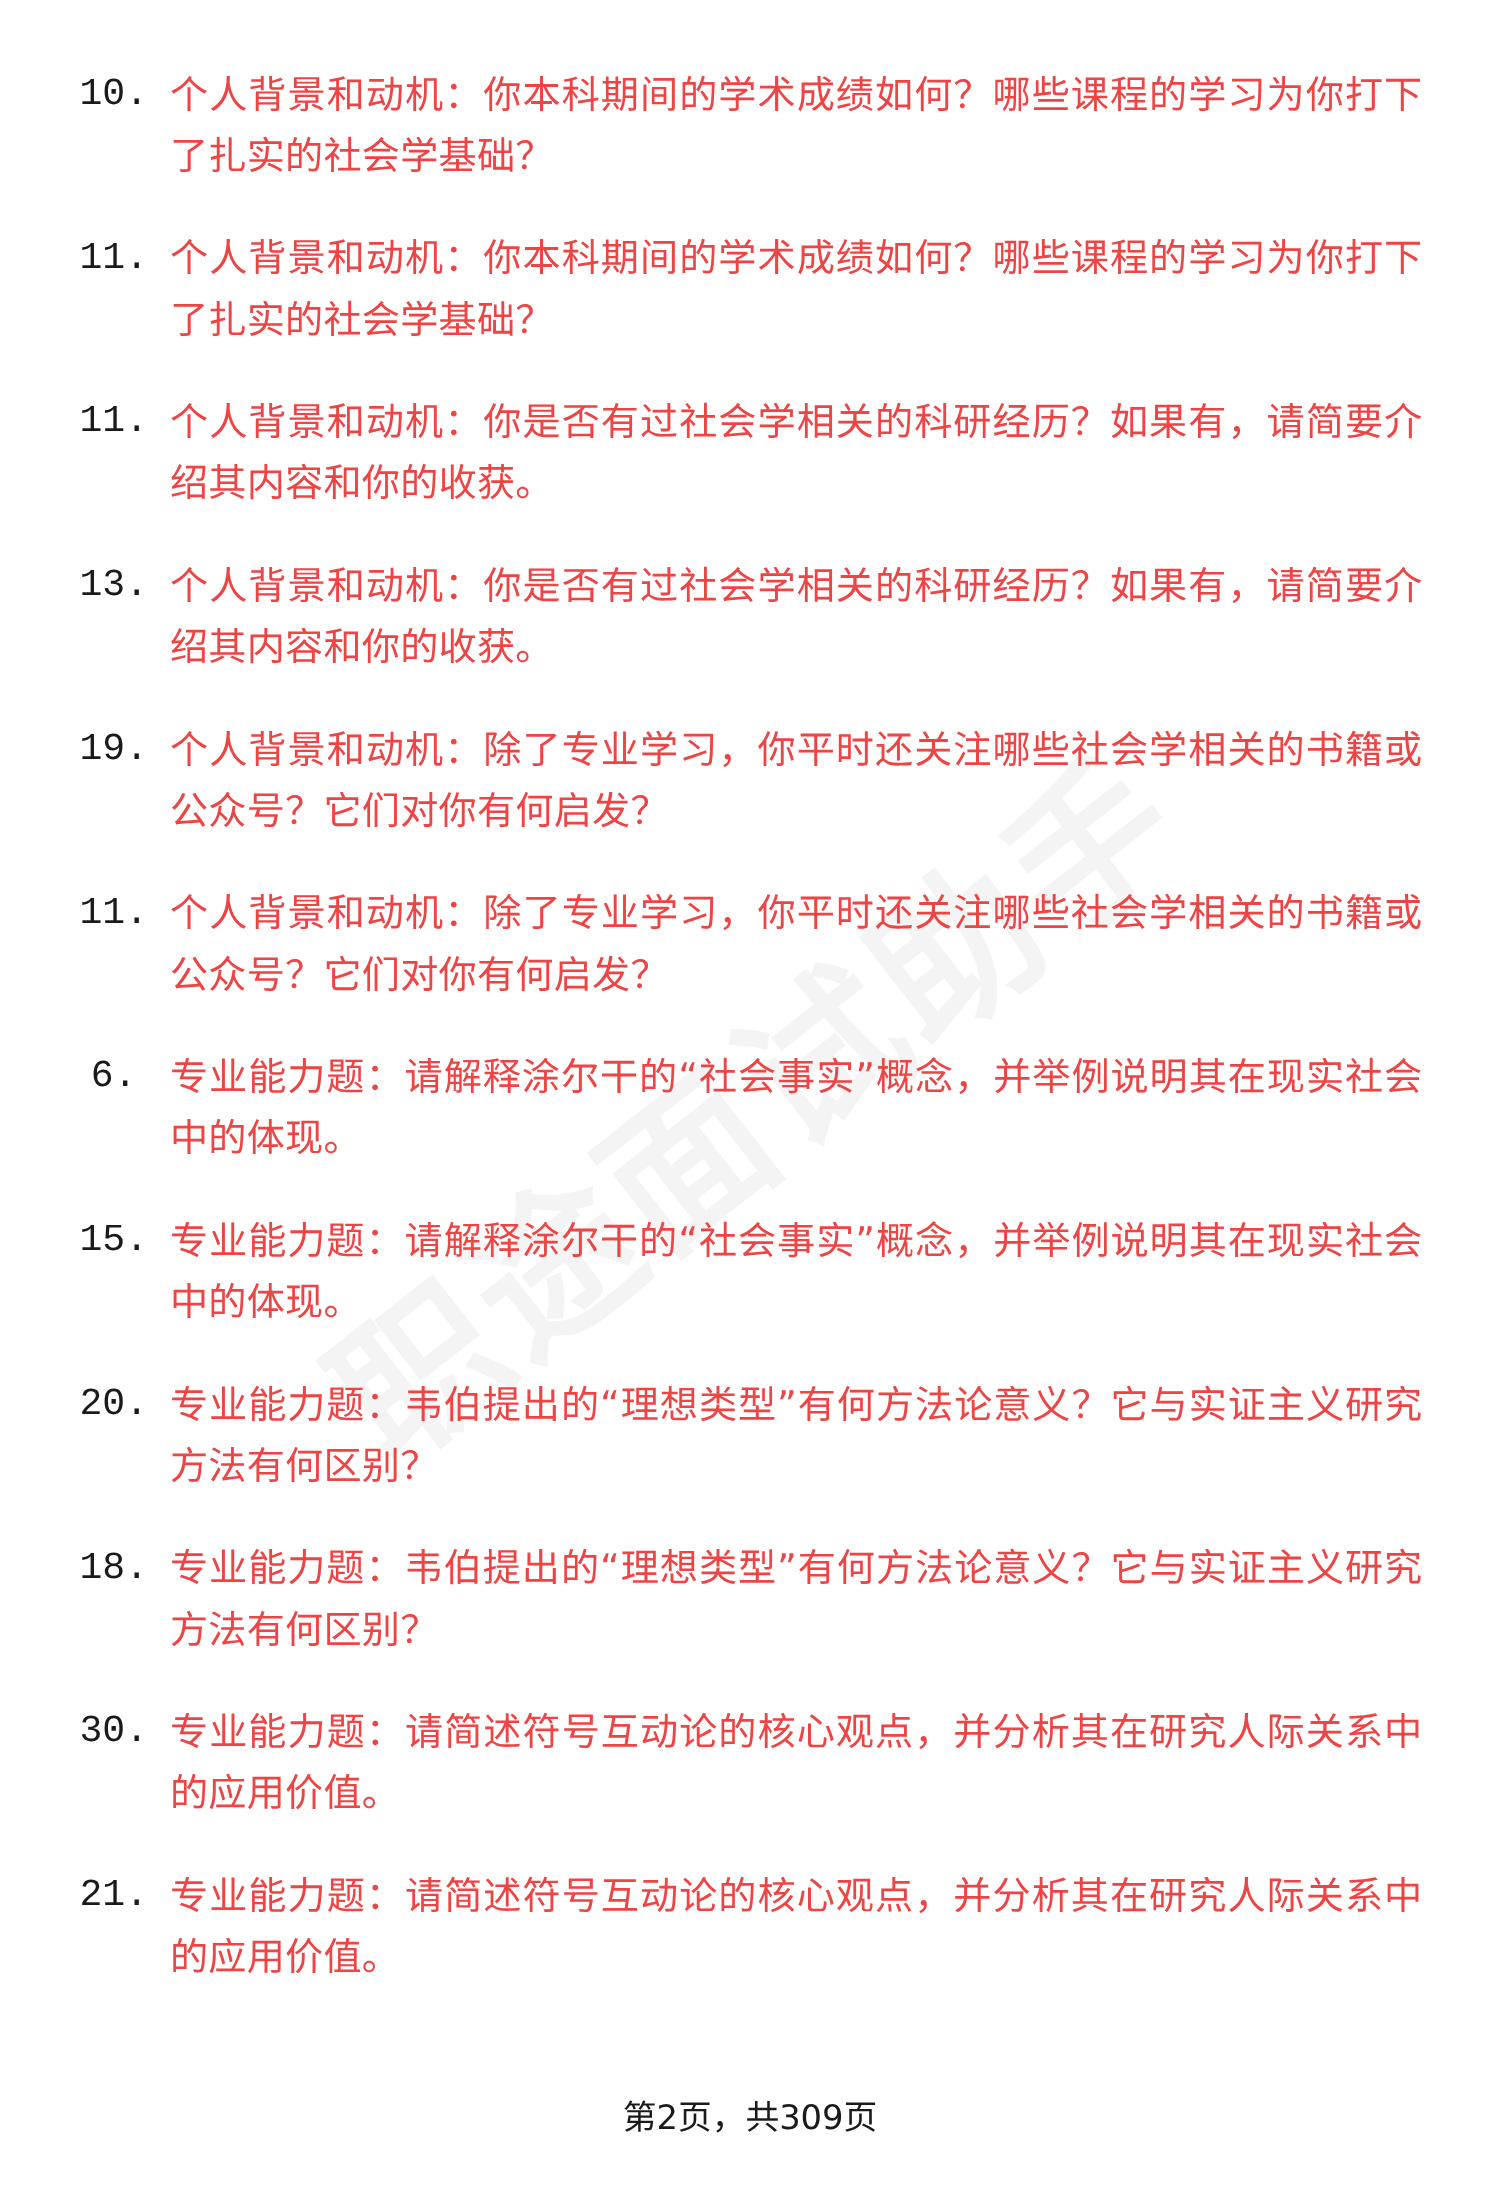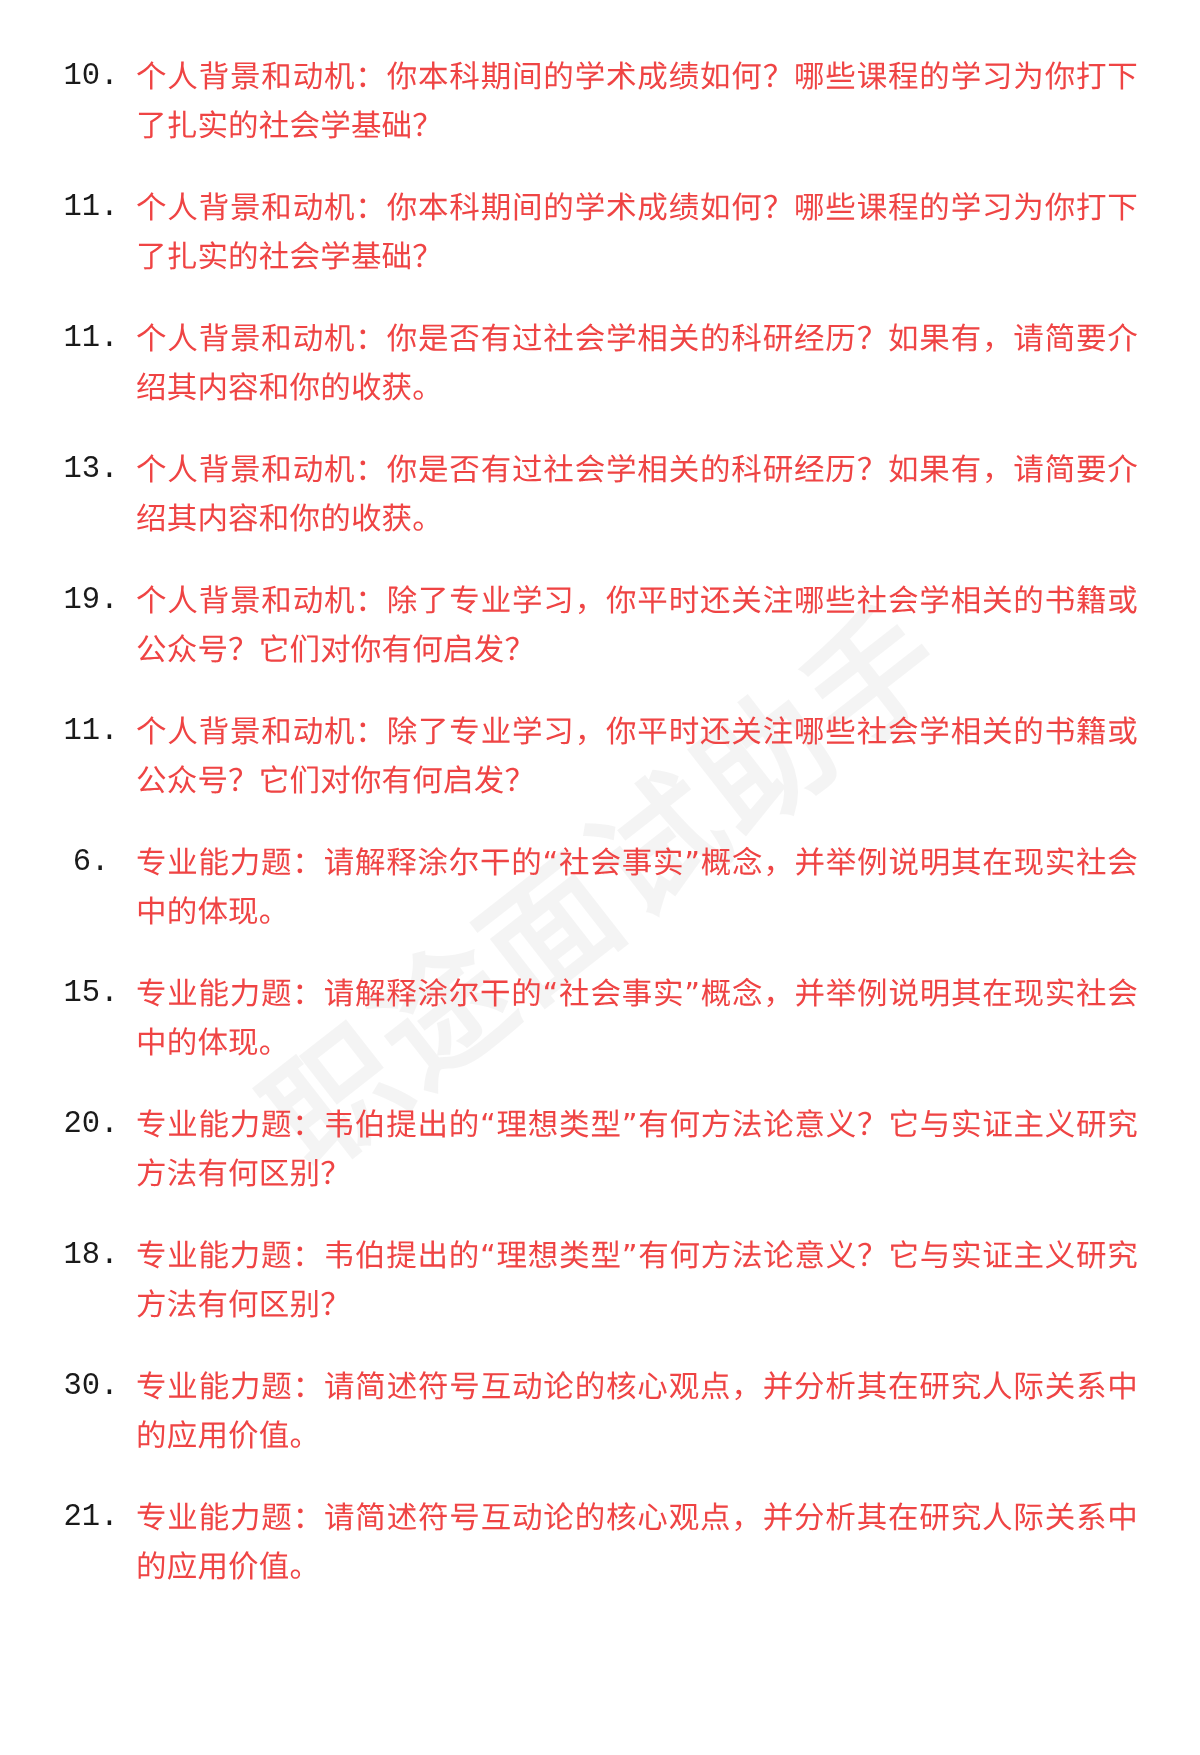--- a/index.html
+++ b/index.html
@@ -130,13 +130,14 @@
       <li class="qitem">
         <span class="qnum">30.</span>
         <span class="qtext">专业能力题：请简述符号互动论的核心观点，并分析其在研究人际关系中的应用价值。</span>
       </li>
       <li class="qitem">
         <span class="qnum">21.</span>
         <span class="qtext">专业能力题：请简述符号互动论的核心观点，并分析其在研究人际关系中的应用价值。</span>
       </li>
     </ol>
 
+  <div class="footer">第2页，共309页</div>
 </div>
 
 </body></html>

